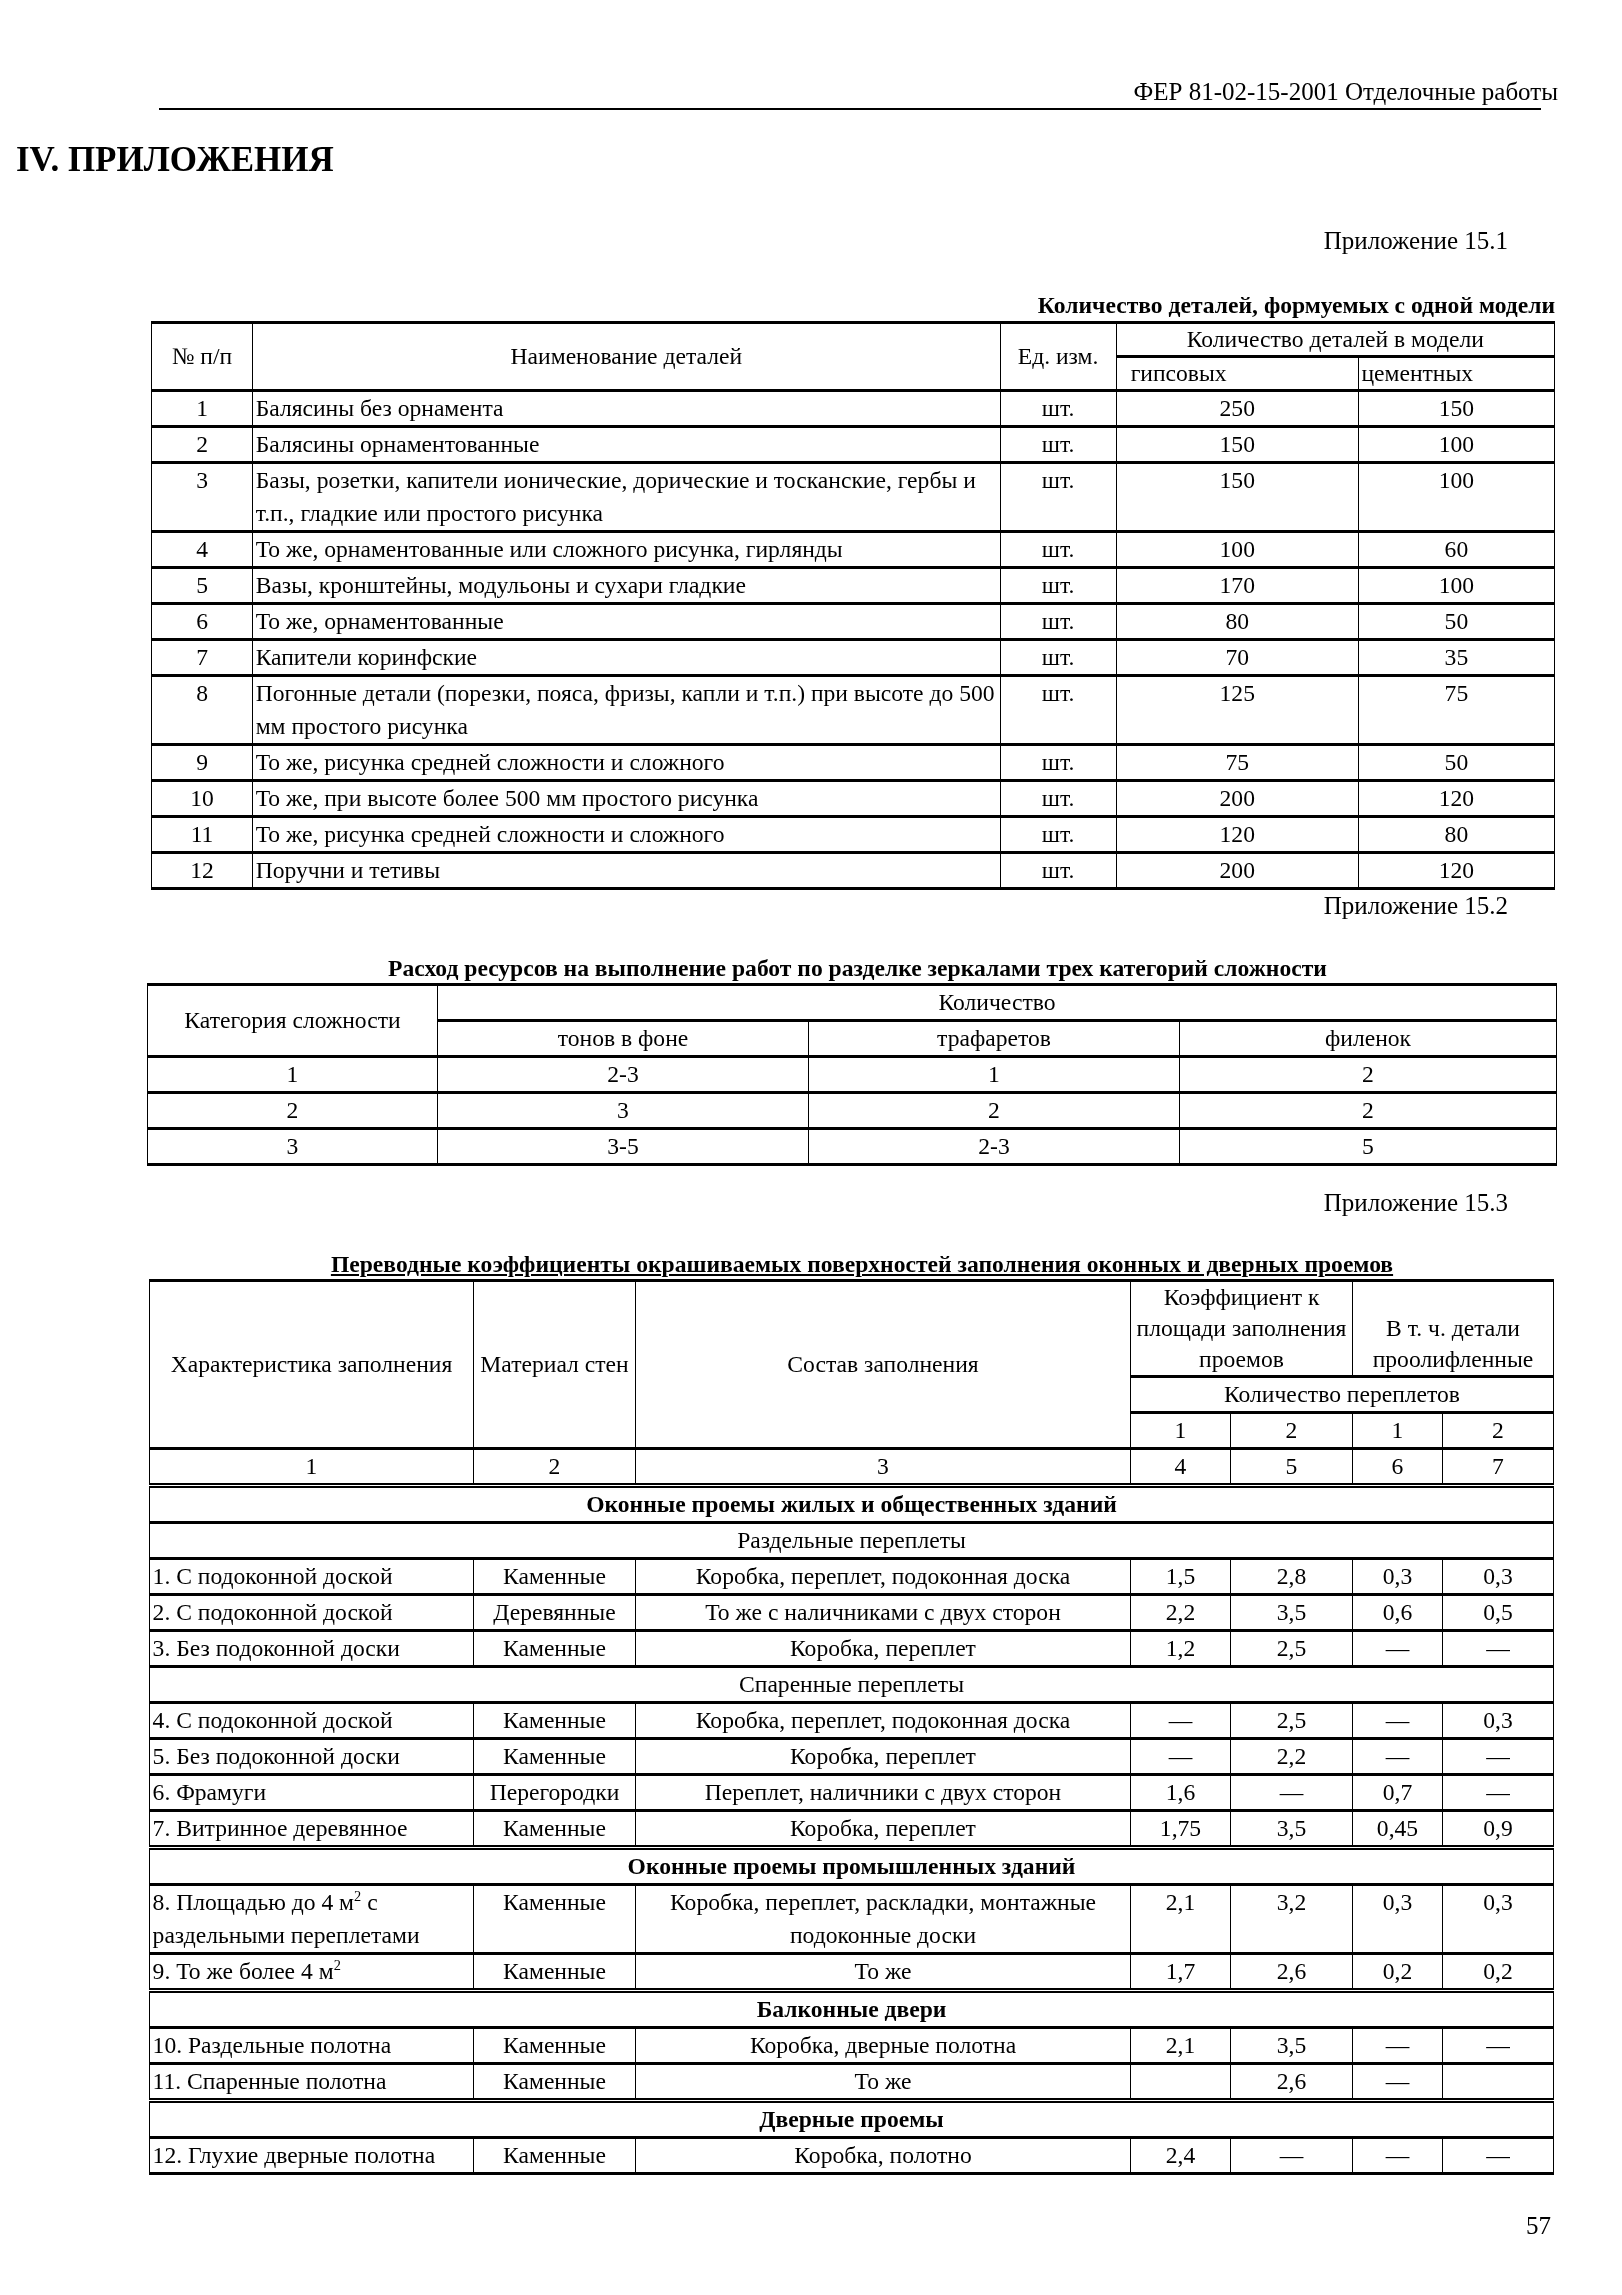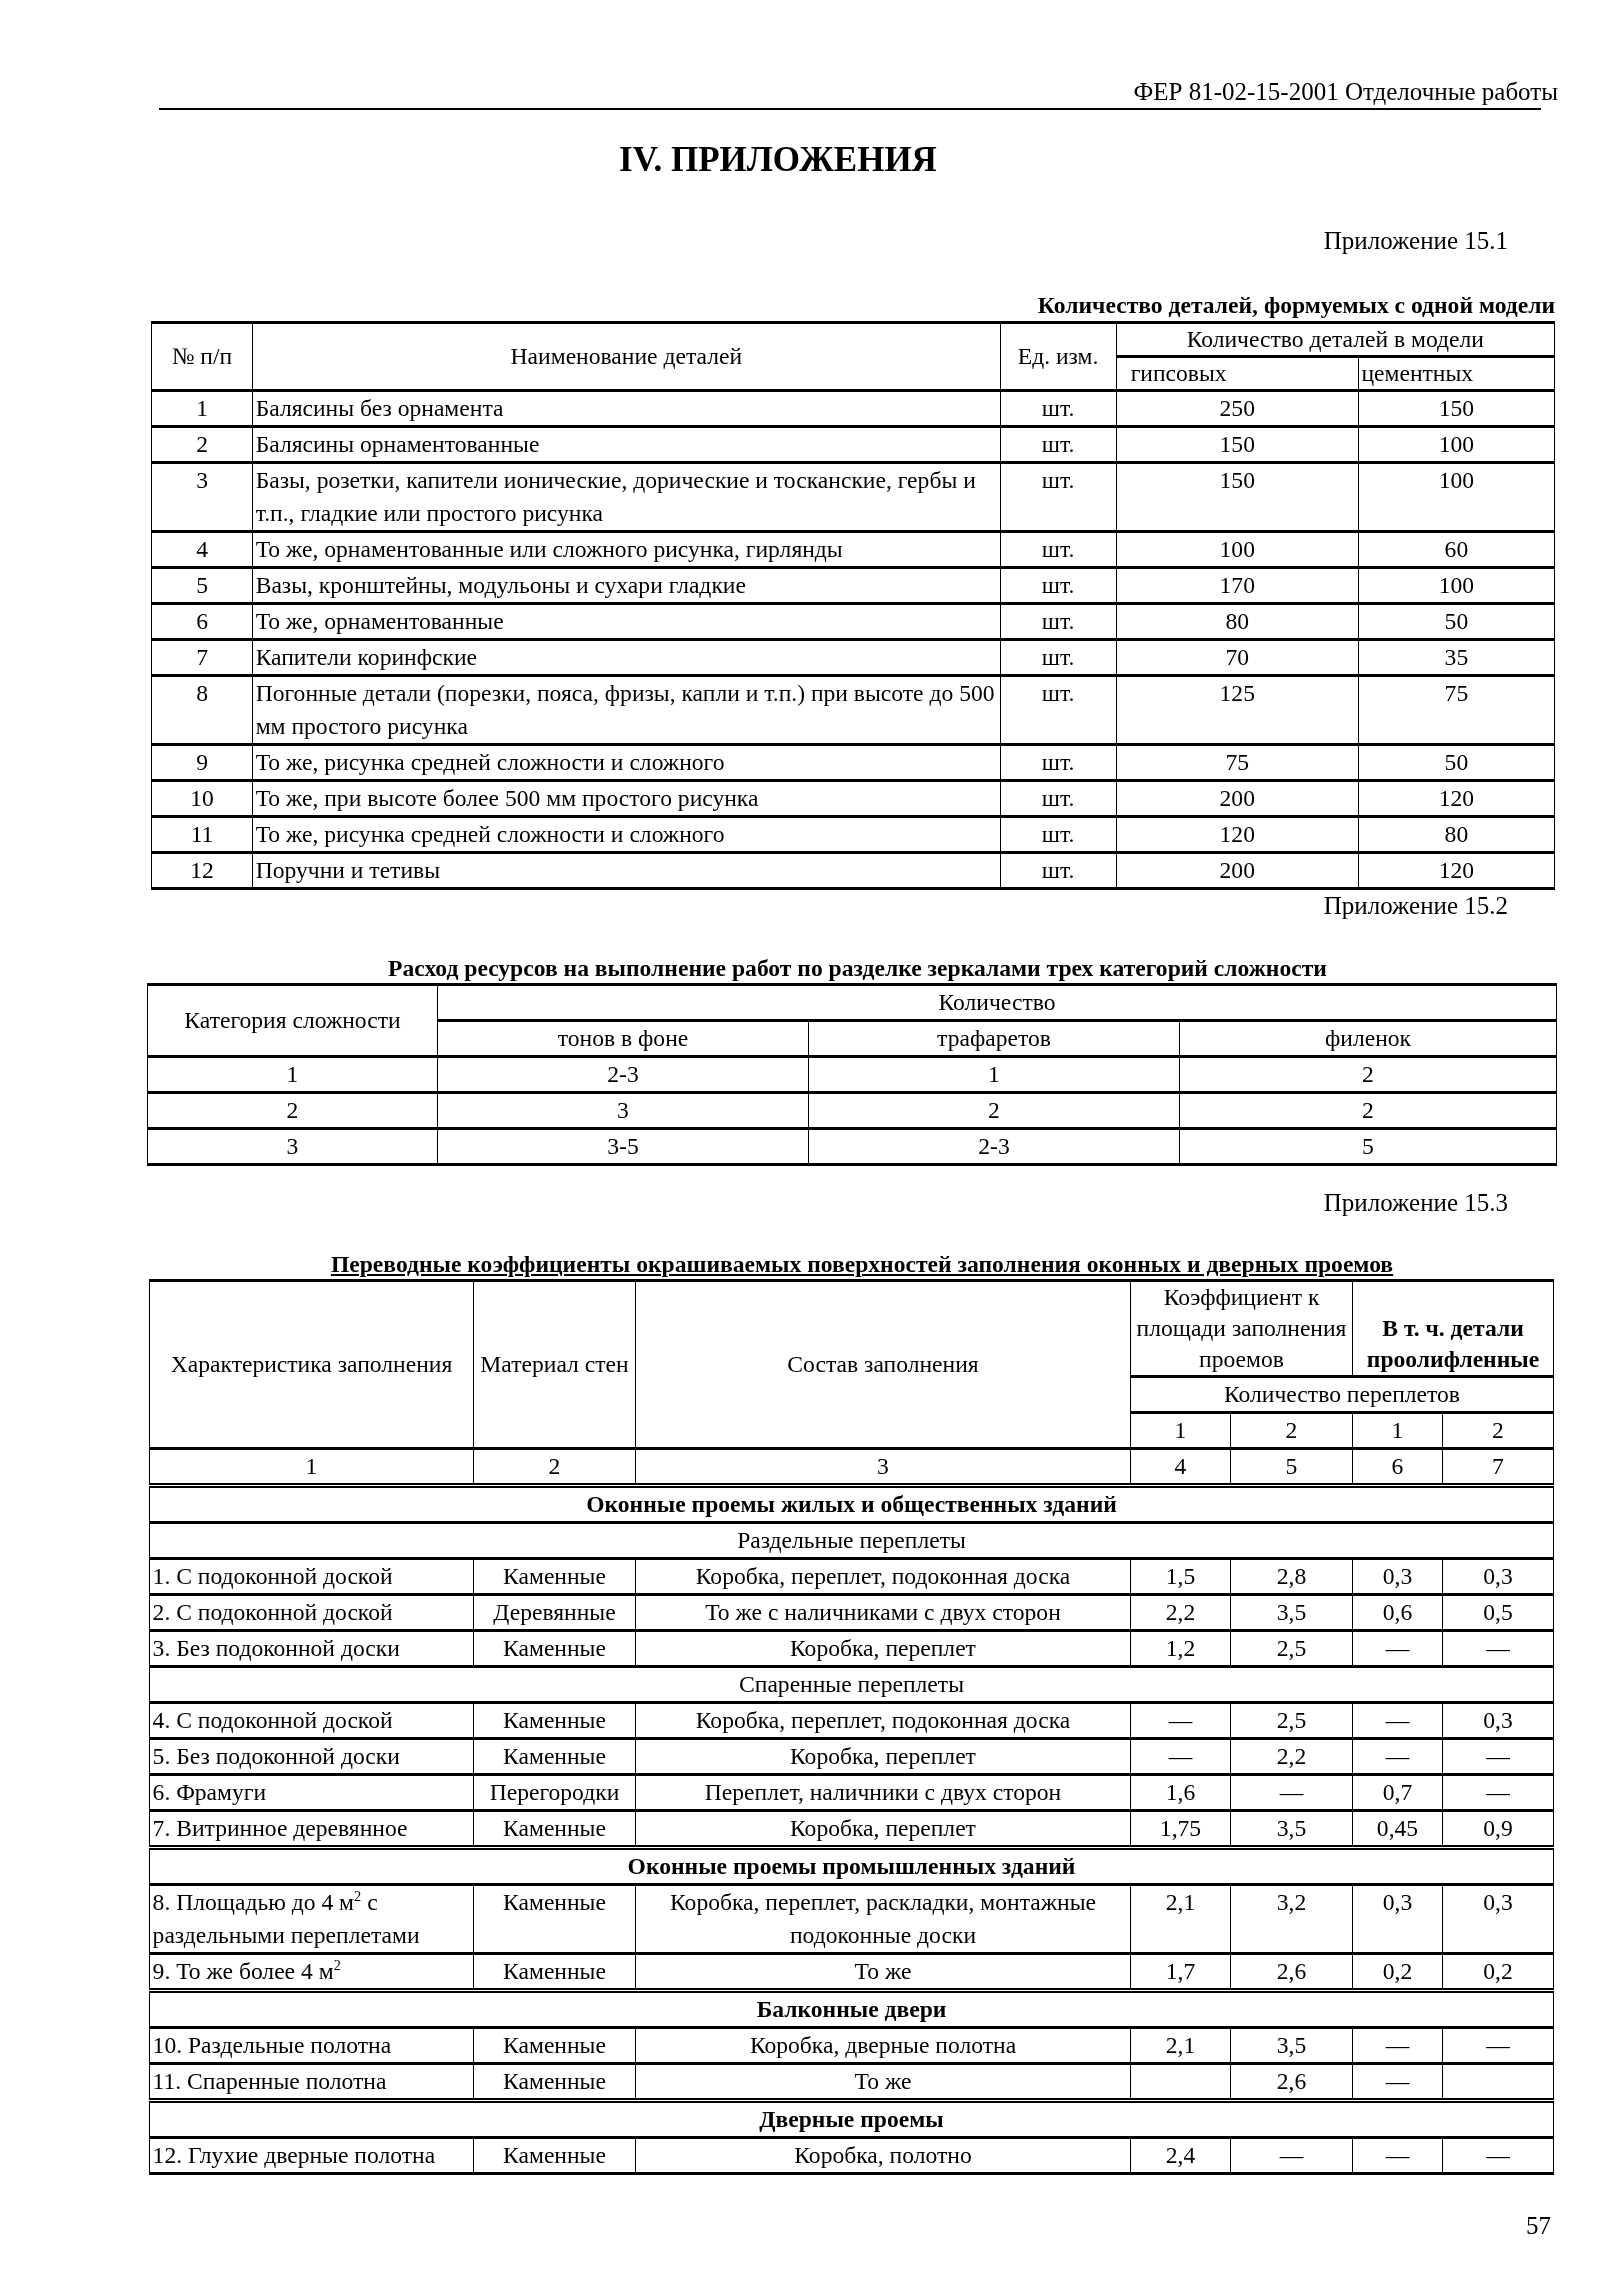--- a/index.html
+++ b/index.html
@@ -7,21 +7,21 @@
     width: 1623px; height: 2295px; position: relative; overflow: hidden;
     font-family: "Liberation Serif", "DejaVu Serif", serif; color: #000;
   }
   .abs { position: absolute; }
   .running-head {
     left: 176px; width: 1382px; top: 77px; text-align: right;
     font-size: 25px; line-height: 29px;
   }
   .head-rule { left: 159px; width: 1382px; top: 108px; height: 2px; background: #000; }
   .page-title {
-    left: 8px; width: 1540px; top: 137px; text-align: center;
+    left: 16px; width: 1540px; top: 137px; text-align: left;
     font-size: 35px; font-weight: bold; line-height: 46px;
   }
   .appendix-label { right: 115px; font-size: 25px; line-height: 29px; text-align: right; }
   .tbl-caption {
     font-size: 23.6px; font-weight: bold; text-align: center; line-height: 26px;
   }
   table { border-collapse: collapse; table-layout: fixed; }
   td, th {
     border: 1.3px solid #000; font-size: 23.6px; font-weight: normal;
     line-height: 33px; padding: 0 2.6px; vertical-align: top; overflow: hidden;
@@ -209,21 +209,21 @@
       <col style="width:122px">
       <col style="width:90px">
       <col style="width:111px">
   </colgroup>
   <tbody>
       <tr>
     <td class="c mid bt" rowspan="3">Характеристика заполнения</td>
     <td class="c mid bt" rowspan="3">Материал стен</td>
     <td class="c mid bt" rowspan="3">Состав заполнения</td>
     <td class="c bt" colspan="2" style="line-height:31px;">Коэффициент к площади заполнения проемов</td>
-    <td class="c mid bt" colspan="2" style="line-height:31px; vertical-align:top; padding-top:31px;font-weight:bold;">В т. ч. детали проолифленные</td>
+    <td class="c mid bt" colspan="2" style="line-height:31px; vertical-align:top; padding-top:31px;">В т. ч. детали проолифленные</td>
   </tr>
   <tr>
     <td class="c bt" colspan="4">Количество переплетов</td>
   </tr>
   <tr>
     <td class="c bt">1</td>
     <td class="c bt">2</td>
     <td class="c bt">1</td>
     <td class="c bt">2</td>
   </tr>

